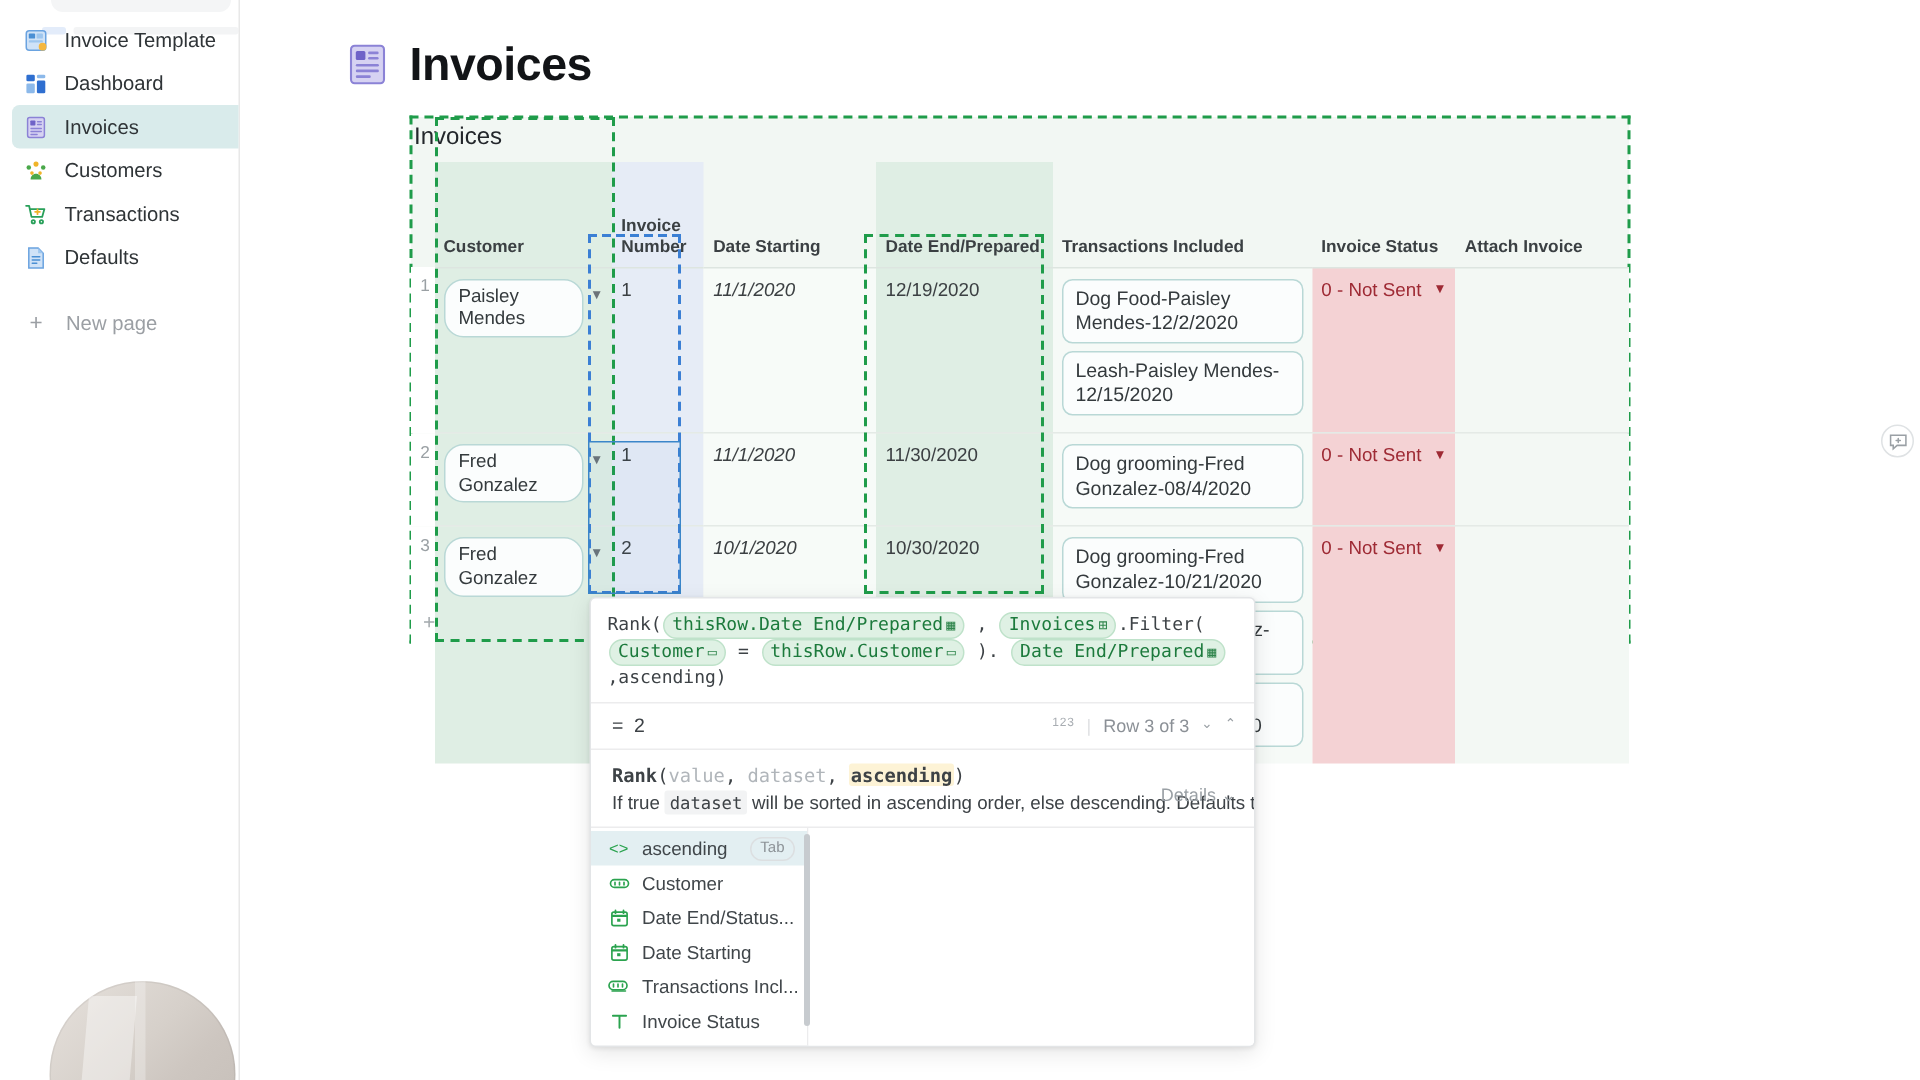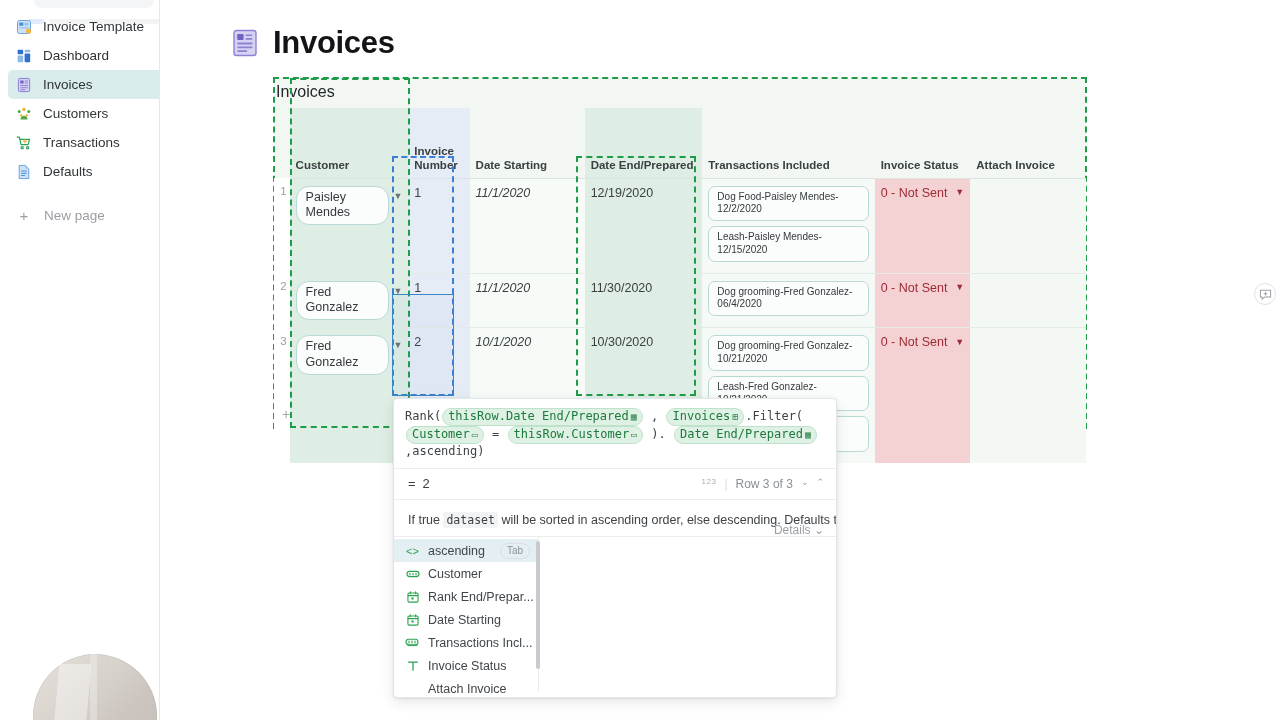--- a/index.html
+++ b/index.html
@@ -154,21 +154,21 @@
   
   .chip {
     display:inline-block; max-width: 100%;
     border:1px solid #b9d8d6; border-radius: 13px;
     background:#fbfdfd; padding: 3px 9px;
     font-size: 12.5px; color:#343a3d; line-height:1.25;
   }
   .chip-sq {
     display:block; border:1px solid #b9d8d6; border-radius: 7px;
     background:#fbfdfd; padding: 4px 8px; margin-bottom: 5px;
-    font-size: 10px; color:#343a3d; line-height:1.28;
+    font-size: 13px; color:#343a3d; line-height:1.28;
   }
   .cust-cell { display:flex; align-items:flex-start; justify-content:space-between; gap:4px; }
   .caret { color:#6c7378; font-size:9px; line-height:20px; flex:0 0 auto; }
   .status-cell { display:flex; align-items:center; gap:8px; color:#9e2a34; font-size:12.5px; white-space:nowrap; }
   .status-cell .caret { color:#9e2a34; line-height:1; }
 
   .addrow {
     position:absolute; left:0; bottom:0; height:22px; width: 100%;
     color:#a4aaae; font-size:14px; padding-left: 8px;
   }
@@ -413,21 +413,21 @@
           <td class="c-cust cell-cust">
             <div class="cust-cell">
               <span class="chip">Fred Gonzalez</span>
               <span class="caret">▼</span>
             </div>
           </td>
           <td class="c-num cell-num">1</td>
           <td class="c-start cell-start">11/1/2020</td>
           <td class="c-end cell-end">11/30/2020</td>
           <td class="c-trans cell-trans">
-            <span class="chip-sq">Dog grooming-Fred Gonzalez-06/4/2020</span>
+            <span class="chip-sq">Dog grooming-Fred Gonzalez-08/4/2020</span>
           </td>
           <td class="c-stat cell-stat">
             <div class="status-cell">
               <span>0 - Not Sent</span>
               <span class="caret">▼</span>
             </div>
           </td>
           <td class="c-att cell-att"></td>
         </tr>
 
@@ -478,20 +478,21 @@
       <div class="rhs">
         <span class="num-ico">123</span>
         <span class="vsep">|</span>
         <span>Row 3 of 3</span>
         <span class="chev">⌄</span>
         <span class="chev">⌃</span>
       </div>
     </div>
 
     <div id="formula-doc">
+      <div class="sig"><b>Rank</b>(<span class="arg">value</span>, <span class="arg">dataset</span>, <span class="arg-hl">ascending</span>)</div>
       <div class="doc-text"><span>If true </span><code>dataset</code><span> will be sorted in ascending order, else descending. Defaults to true.</span></div>
       <div class="details-link"><span>Details</span> <span>⌄</span></div>
     </div>
 
     <div id="ac-wrap">
       <div id="ac-list">
 
         <div class="ac-item sel">
           <span class="ac-ico">&lt;&gt;</span>
           <span>ascending</span>
@@ -510,21 +511,21 @@
 
         <div class="ac-item">
           <span class="ac-ico">
             <svg viewBox="0 0 13 13" width="12" height="12">
                 <rect x="1" y="2.2" width="11" height="9.8" rx="1.4" fill="none" stroke="#2ba34f" stroke-width="1.2"></rect>
                 <path d="M1 5h11" stroke="#2ba34f" stroke-width="1.6"></path>
                 <path d="M3.6 1v2M9.4 1v2" stroke="#2ba34f" stroke-width="1.3" stroke-linecap="round"></path>
                 <rect x="4.8" y="7" width="2.4" height="2.2" fill="#2ba34f"></rect>
               </svg>
           </span>
-          <span>Rank End/Prepar...</span>
+          <span>Date End/Status...</span>
         </div>
 
         <div class="ac-item">
           <span class="ac-ico">
             <svg viewBox="0 0 13 13" width="12" height="12">
                 <rect x="1" y="2.2" width="11" height="9.8" rx="1.4" fill="none" stroke="#2ba34f" stroke-width="1.2"></rect>
                 <path d="M1 5h11" stroke="#2ba34f" stroke-width="1.6"></path>
                 <path d="M3.6 1v2M9.4 1v2" stroke="#2ba34f" stroke-width="1.3" stroke-linecap="round"></path>
                 <rect x="4.8" y="7" width="2.4" height="2.2" fill="#2ba34f"></rect>
               </svg>

